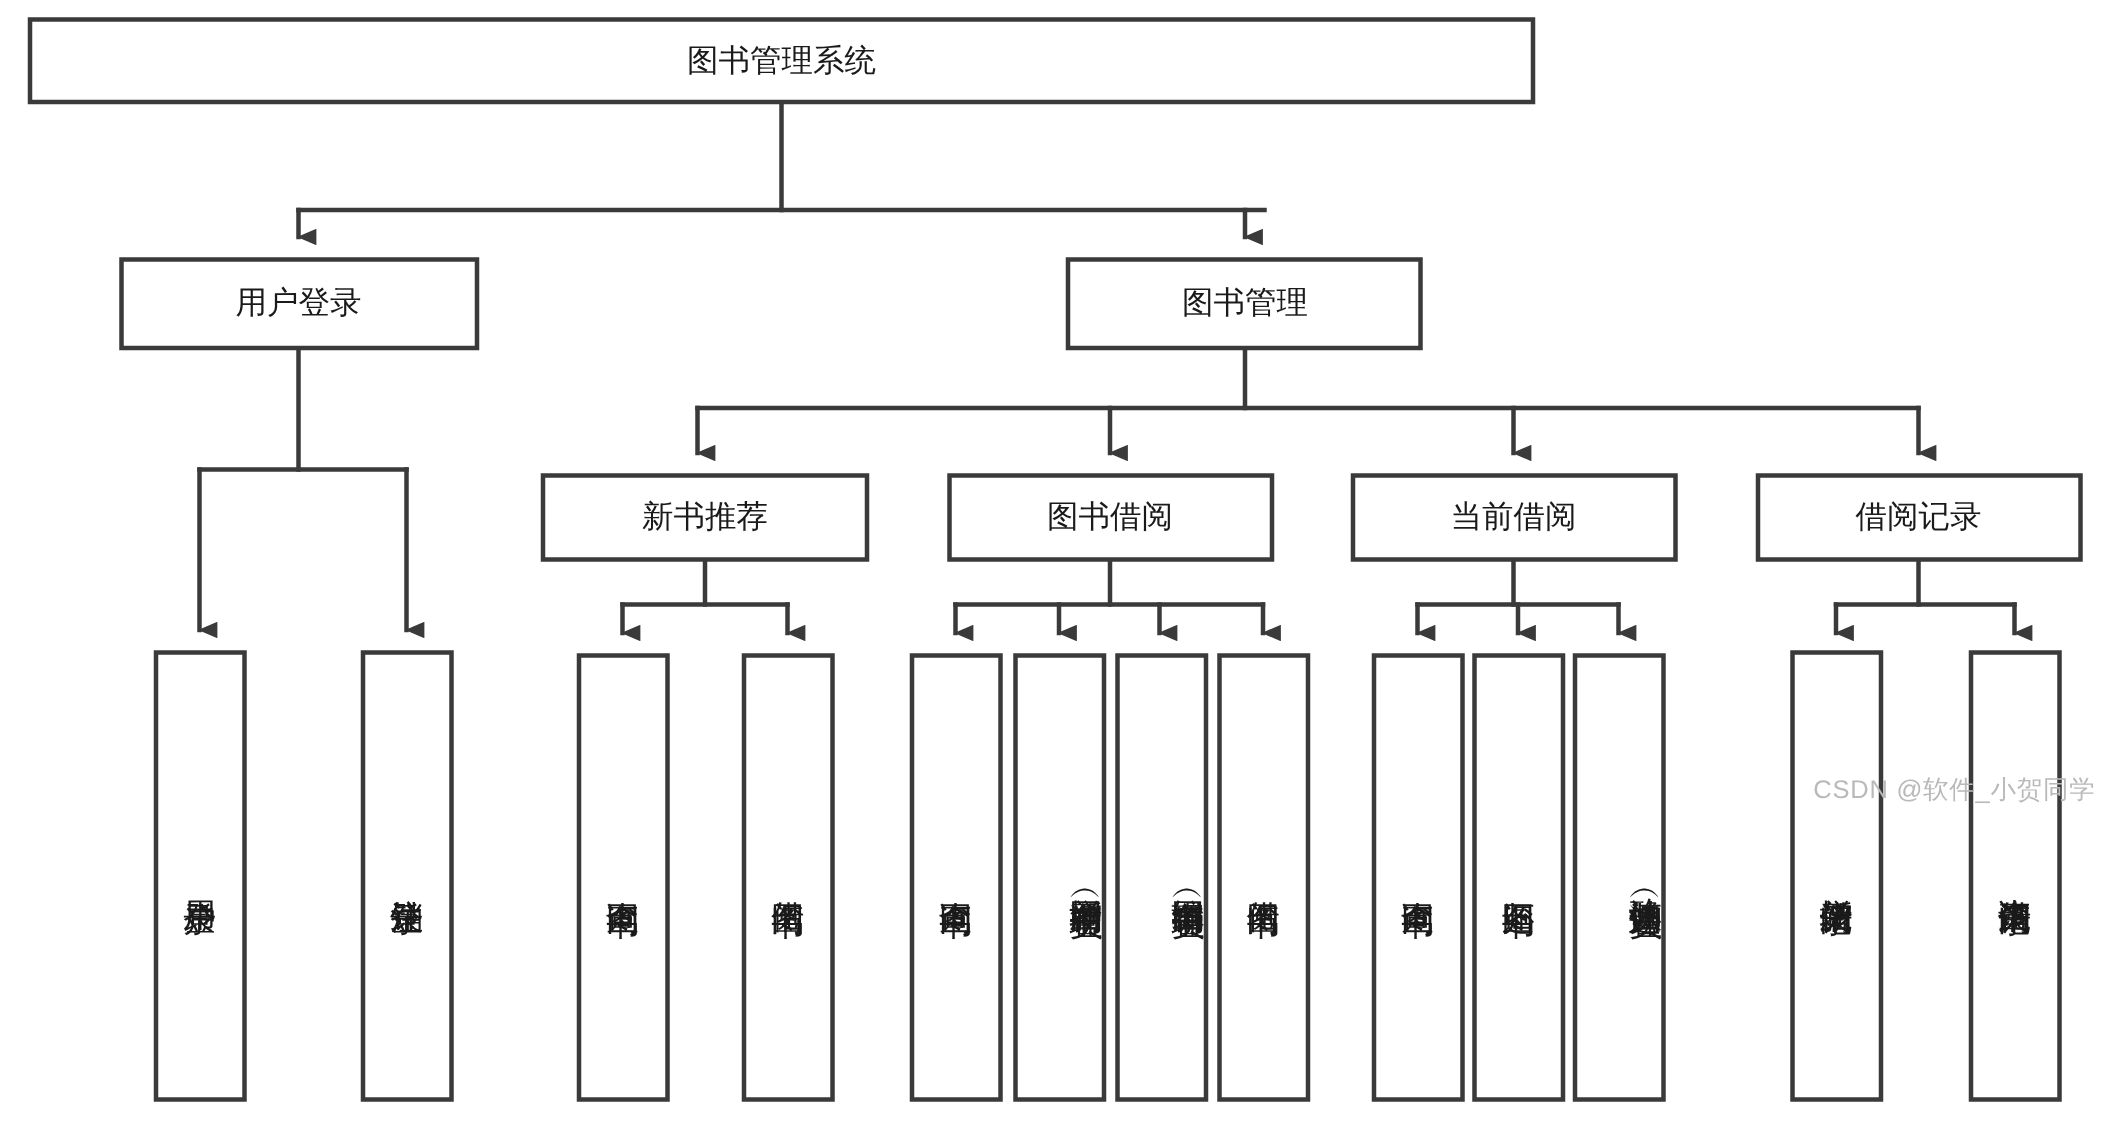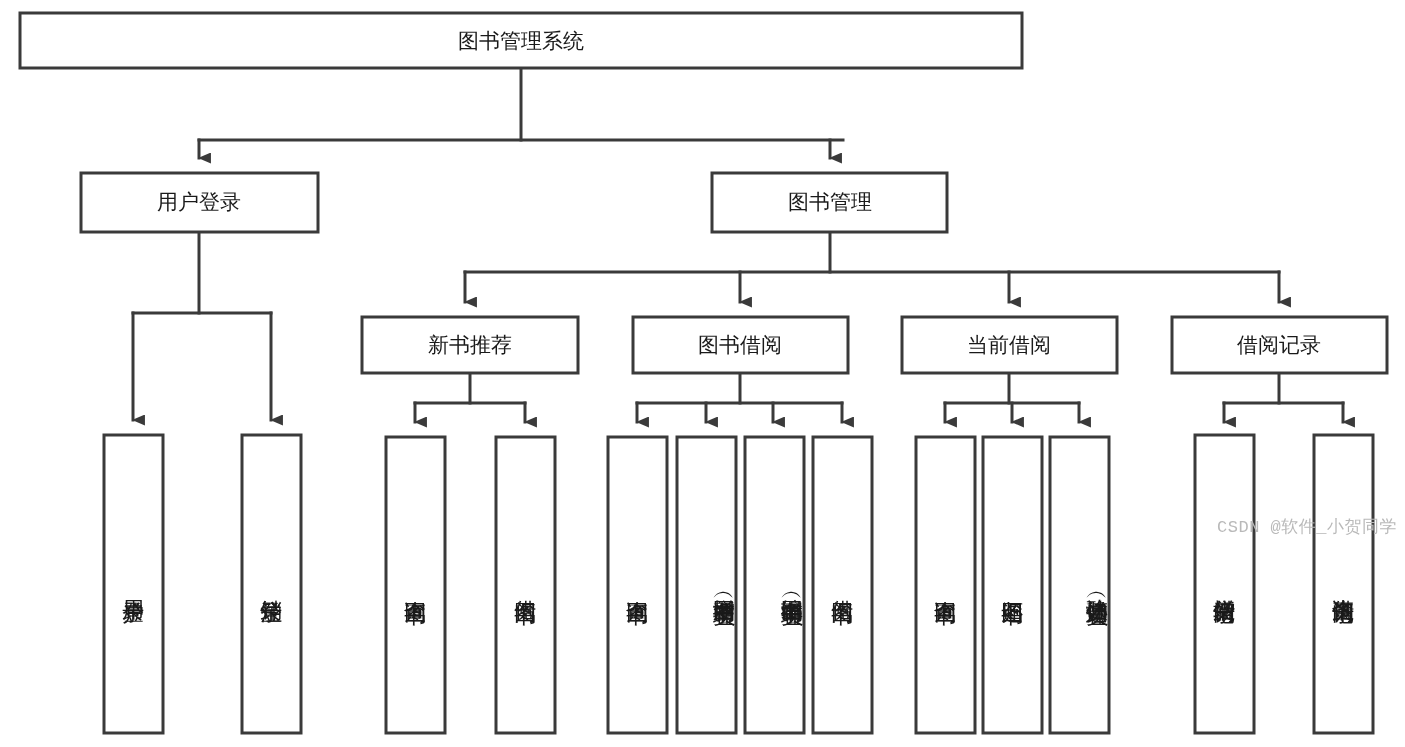--- a/index.html
+++ b/index.html
@@ -57,21 +57,21 @@
     line-height: 1.06;
     color: #1a1a1a;
     letter-spacing: 1px;
     white-space: nowrap;
     pointer-events: none;
   }
   #watermark {
     position: absolute;
     right: 8px;
     bottom: 4px;
-    font-family: Liberation Mono, monospace;
+    font-family: Liberation Sans, sans-serif;
     font-size: 17px;
     color: #b9b9b9;
     letter-spacing: 0.5px;
     white-space: nowrap;
     pointer-events: none;
   }
 </style>
 </head>
 <body>
 

